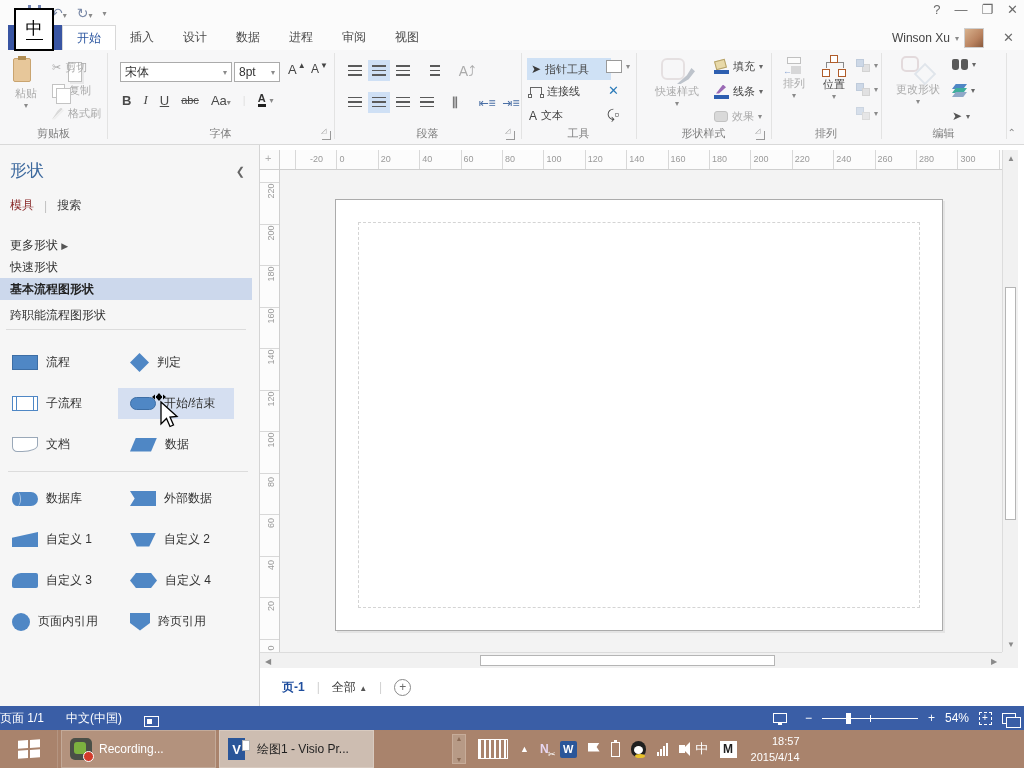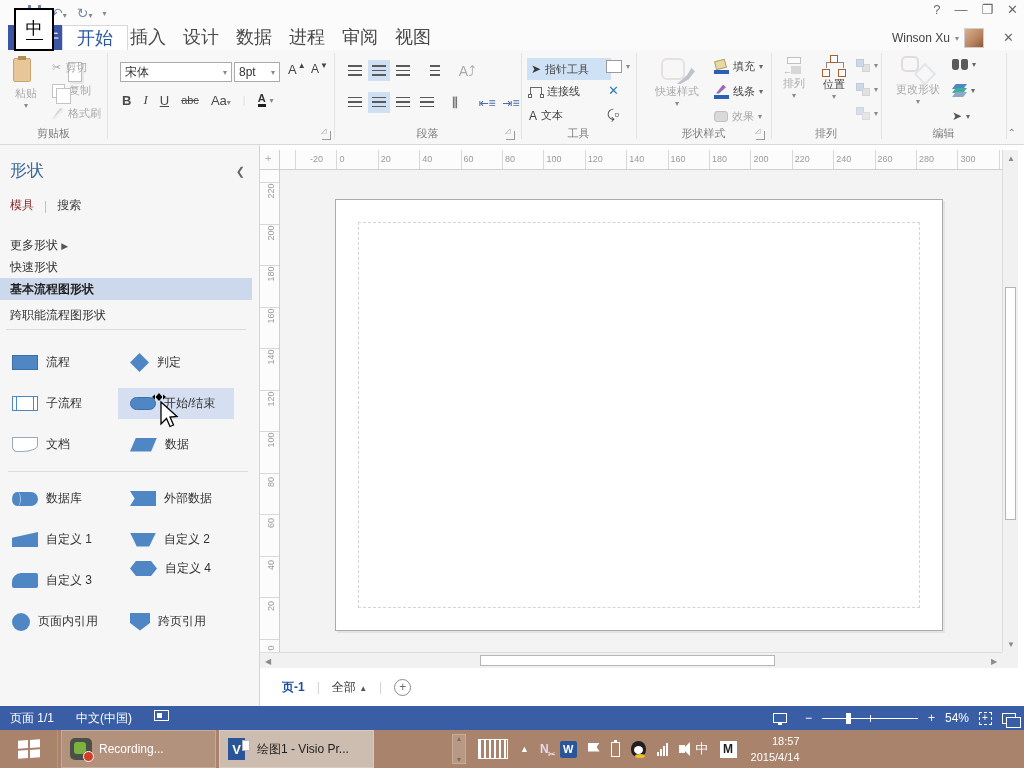--- a/index.html
+++ b/index.html
@@ -17,21 +17,21 @@
   .title-text { left:0; top:4px; width:1024px; text-align:center; color:#444; font-size:12px; }
   .winbtns { right:6px; top:2px; display:flex; gap:14px; color:#6a6a6a; font-size:13px; align-items:center; }
   .winbtns span { cursor:default; }
 
   
   .ime-box { left:14px; top:8px; width:40px; height:43px; background:#fff; border:2px solid #000; z-index:50; display:flex; align-items:center; justify-content:center; font-size:17px; color:#000; }
   .ime-box i { font-style:normal; border-bottom:1px solid #000; line-height:1.15; }
 
   
   .tabrow { left:0; top:25px; width:1024px; height:25px; background:#fbfbfb; }
-  .tab { position:absolute; top:0; height:25px; line-height:25px; padding:0 14px; color:#4a4a4a; font-size:18px; }
+  .tab { position:absolute; top:0; height:25px; line-height:25px; padding:0 14px; color:#4a4a4a; font-size:12px; }
   .tab-file { left:8px; background:#3955a3; color:#fff; padding:0 15px; }
   .tab-sel { background:#fff; border:1px solid #d8d8d8; border-bottom:none; color:#2a55a0; }
   .acct { position:absolute; right:40px; top:3px; display:flex; align-items:center; gap:5px; color:#444; }
   .avatar { width:20px; height:20px; background:linear-gradient(135deg,#d8b28e,#b9825f 60%,#8a5a3c); border:1px solid #cfcfcf; }
   .doc-close { position:absolute; right:10px; top:5px; color:#6a6a6a; font-size:13px; }
 
   
   .ribbon { left:0; top:50px; width:1024px; height:95px; background:#f7f7f8; border-bottom:1px solid #d9d9d9; }
   .gsep { position:absolute; top:3px; height:86px; width:1px; background:#e3e3e3; }
   .glabel { position:absolute; bottom:3px; text-align:center; color:#7e7e7e; font-size:11px; }
@@ -173,21 +173,21 @@
   
   .pagebar { left:260px; top:668px; width:764px; height:38px; background:#fff; display:flex; align-items:center; gap:12px; padding-left:22px; font-size:12px; }
   .pagebar .pname { color:#1f4e9e; font-weight:bold; }
   .pagebar .vsep { color:#d0d0d0; }
   .pagebar .all { color:#333; }
   .pagebar .up { font-size:8px; color:#555; }
   .addpage { width:17px; height:17px; border:1px solid #8a8a8a; border-radius:50%; color:#6a6a6a; display:flex; align-items:center; justify-content:center; font-size:12px; line-height:1; }
 
   
   .statusbar { left:0; top:706px; width:1024px; height:24px; background:#3a5ea6; color:#fff; display:flex; align-items:center; font-size:12px; }
-  .statusbar .lft { display:flex; gap:22px; padding-left:10px; align-items:flex-start; }
+  .statusbar .lft { display:flex; gap:22px; align-items:flex-end; }
   .macro-ic { width:15px; height:11px; border:1px solid #fff; position:relative; }
   .macro-ic:before { content:""; position:absolute; left:2px; top:2px; width:5px; height:5px; background:#fff; }
   .statusbar .rgt { margin-left:auto; display:flex; align-items:center; gap:10px; padding-right:8px; }
   .present-ic { width:14px; height:10px; border:1px solid #fff; position:relative; margin-right:8px; }
   .present-ic:before { content:""; position:absolute; left:4px; bottom:-3px; width:4px; height:3px; background:#fff; }
   .zoom-track { width:96px; height:1px; background:#fff; position:relative; }
   .zoom-track .cen { position:absolute; left:48px; top:-3px; width:1px; height:7px; background:#fff; }
   .zoom-thumb { position:absolute; left:24px; top:-5px; width:5px; height:11px; background:#fff; }
   .fit-ic { width:13px; height:13px; border:1px dashed #fff; position:relative; }
   .fit-ic:before { content:"+"; position:absolute; left:2px; top:-1px; font-size:10px; }
@@ -311,20 +311,21 @@
   <div class="rowbtn" style="left:122px;top:42px;gap:12px">
     <b class="fbtn">B</b>
     <i class="fbtn" style="font-family:'Liberation Serif',serif">I</i>
     <u class="fbtn">U</u>
     <s class="fbtn" style="font-size:11px">abc</s>
     <span class="fbtn"><span>Aa</span><span class="dd">▾</span></span>
     <span style="color:#e0e0e0">|</span>
     <span class="a-color"><span>A</span></span>
       <span class="dd" style="margin-left:-8px">▾</span>
   </div>
+  <div class="glabel" style="left:107px;width:227px">字体</div>
   <div class="launcher" style="left:322px"></div>
 
   <div class="tile" style="left:344px;top:10px">
       <span class="lns"></span>
     </div>
   <div class="tile hl" style="left:368px;top:10px">
       <span class="lns"></span>
     </div>
   <div class="tile" style="left:392px;top:10px">
       <span class="lns"></span>
@@ -528,21 +529,21 @@
         <span>自定义 1</span>
       </div>
     <div class="shape-cell c2" style="top:183px">
         <span class="g g-c2"></span>
         <span>自定义 2</span>
       </div>
     <div class="shape-cell" style="left:0;top:224px">
         <span class="g g-c3"></span>
         <span>自定义 3</span>
       </div>
-    <div class="shape-cell c2" style="top:212px">
+    <div class="shape-cell c2" style="top:224px">
         <span class="g g-c4"></span>
         <span>自定义 4</span>
       </div>
     <div class="shape-cell" style="left:0;top:265px">
         <span class="g g-circle"></span>
         <span>页面内引用</span>
       </div>
     <div class="shape-cell c2" style="top:265px">
         <span class="g g-off"></span>
         <span>跨页引用</span>

